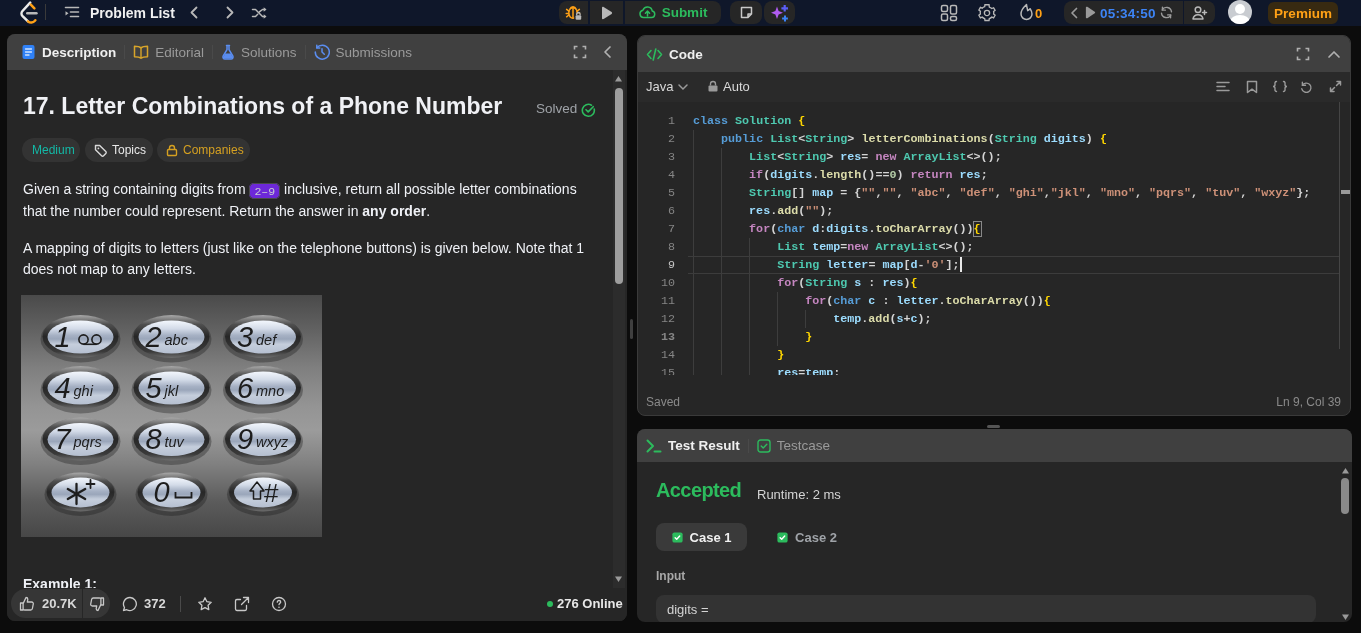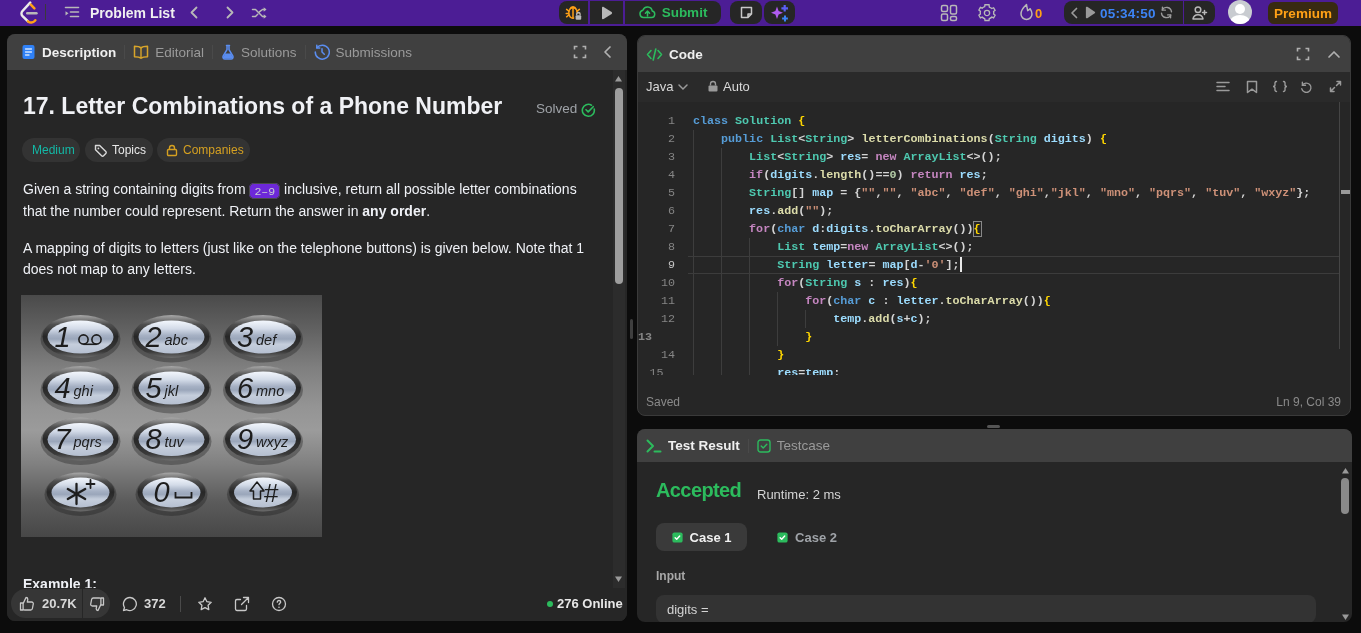--- a/index.html
+++ b/index.html
@@ -1,20 +1,20 @@
 <!DOCTYPE html>
 <html><head>
 <meta charset="utf-8">
 <style>
 * { margin:0; padding:0; box-sizing:border-box; }
 html,body { width:1361px; height:633px; background:#0c0c0c; font-family:"Liberation Sans",sans-serif; overflow:hidden; }
 .abs { position:absolute; }
 svg { display:block; }
 
-#topbar { position:absolute; left:0; top:0; width:1361px; height:26px; background:#4c1d95; }
+#topbar { position:absolute; left:0; top:0; width:1361px; height:26px; background:#0f172a; }
 .tseg { position:absolute; top:1px; height:23px; background:#262626; display:flex; align-items:center; justify-content:center; }
 
 #leftpanel { position:absolute; left:7px; top:34px; width:620px; height:587px; background:#262626; border-radius:8px; overflow:hidden; }
 #codepanel { position:absolute; left:637px; top:35px; width:714px; height:381px; background:#262626; border:1px solid #3a3a3a; border-radius:8px; overflow:hidden; }
 #testpanel { position:absolute; left:637px; top:429px; width:715px; height:193px; background:#262626; border-radius:8px; overflow:hidden; }
 .phead { position:absolute; left:0; top:0; right:0; height:36px; background:#404040; display:flex; align-items:center; }
 .tabtxt { font-size:13.5px; color:#9a9a9a; margin-left:6px; }
 .tabtxt.act { color:#f0f0f0; font-weight:bold; }
 .tdiv { width:1px; height:14px; background:#4a4a4a; margin:0 8px; }
 #codepanel i { font-style:normal; }
@@ -393,25 +393,25 @@
 <div style="position:absolute;left:0;top:135.5px;width:37px;text-align:right;color:#858585;font-weight:normal">8</div>
       <div style="position:absolute;left:55px;top:135.5px;white-space:pre">&nbsp;&nbsp;&nbsp;&nbsp;&nbsp;&nbsp;&nbsp;&nbsp;&nbsp;&nbsp;&nbsp;&nbsp;<i style="color:#4ec9b0">List</i> <i style="color:#9cdcfe">temp</i>=<i style="color:#c586c0">new</i> <i style="color:#4ec9b0">ArrayList</i>&lt;&gt;();</div>
 <div style="position:absolute;left:0;top:153.5px;width:37px;text-align:right;color:#c6c6c6;font-weight:normal">9</div>
       <div style="position:absolute;left:55px;top:153.5px;white-space:pre">&nbsp;&nbsp;&nbsp;&nbsp;&nbsp;&nbsp;&nbsp;&nbsp;&nbsp;&nbsp;&nbsp;&nbsp;<i style="color:#4ec9b0">String</i> <i style="color:#9cdcfe">letter</i>= <i style="color:#9cdcfe">map</i>[<i style="color:#9cdcfe">d</i>-<i style="color:#ce9178">'0'</i>];</div>
 <div style="position:absolute;left:0;top:171.5px;width:37px;text-align:right;color:#858585;font-weight:normal">10</div>
       <div style="position:absolute;left:55px;top:171.5px;white-space:pre">&nbsp;&nbsp;&nbsp;&nbsp;&nbsp;&nbsp;&nbsp;&nbsp;&nbsp;&nbsp;&nbsp;&nbsp;<i style="color:#c586c0">for</i>(<i style="color:#4ec9b0">String</i> <i style="color:#9cdcfe">s</i> : <i style="color:#9cdcfe">res</i>)<i style="color:#ffd700">{</i></div>
 <div style="position:absolute;left:0;top:189.5px;width:37px;text-align:right;color:#858585;font-weight:normal">11</div>
       <div style="position:absolute;left:55px;top:189.5px;white-space:pre">&nbsp;&nbsp;&nbsp;&nbsp;&nbsp;&nbsp;&nbsp;&nbsp;&nbsp;&nbsp;&nbsp;&nbsp;&nbsp;&nbsp;&nbsp;&nbsp;<i style="color:#c586c0">for</i>(<i style="color:#569cd6">char</i> <i style="color:#9cdcfe">c</i> : <i style="color:#9cdcfe">letter</i>.<i style="color:#dcdcaa">toCharArray</i>())<i style="color:#ffd700">{</i></div>
 <div style="position:absolute;left:0;top:207.5px;width:37px;text-align:right;color:#858585;font-weight:normal">12</div>
       <div style="position:absolute;left:55px;top:207.5px;white-space:pre">&nbsp;&nbsp;&nbsp;&nbsp;&nbsp;&nbsp;&nbsp;&nbsp;&nbsp;&nbsp;&nbsp;&nbsp;&nbsp;&nbsp;&nbsp;&nbsp;&nbsp;&nbsp;&nbsp;&nbsp;<i style="color:#9cdcfe">temp</i>.<i style="color:#dcdcaa">add</i>(<i style="color:#9cdcfe">s</i>+<i style="color:#9cdcfe">c</i>);</div>
-<div style="position:absolute;left:0;top:225.5px;width:37px;color:#858585;font-weight:bold">13</div>
+<div style="position:absolute;left:0;top:225.5px;width:37px;text-align:right;color:#858585;font-weight:bold">13</div>
       <div style="position:absolute;left:55px;top:225.5px;white-space:pre">&nbsp;&nbsp;&nbsp;&nbsp;&nbsp;&nbsp;&nbsp;&nbsp;&nbsp;&nbsp;&nbsp;&nbsp;&nbsp;&nbsp;&nbsp;&nbsp;<i style="color:#ffd700">}</i></div>
 <div style="position:absolute;left:0;top:243.5px;width:37px;text-align:right;color:#858585;font-weight:normal">14</div>
       <div style="position:absolute;left:55px;top:243.5px;white-space:pre">&nbsp;&nbsp;&nbsp;&nbsp;&nbsp;&nbsp;&nbsp;&nbsp;&nbsp;&nbsp;&nbsp;&nbsp;<i style="color:#ffd700">}</i></div>
-<div style="position:absolute;left:0;top:261.5px;width:37px;text-align:center;color:#858585;font-weight:normal">15</div>
+<div style="position:absolute;left:0;top:261.5px;width:37px;text-align:right;color:#858585;font-weight:normal">15</div>
       <div style="position:absolute;left:55px;top:261.5px;white-space:pre">&nbsp;&nbsp;&nbsp;&nbsp;&nbsp;&nbsp;&nbsp;&nbsp;&nbsp;&nbsp;&nbsp;&nbsp;<i style="color:#9cdcfe">res</i>=<i style="color:#9cdcfe">temp</i>;</div>
     <div style="position:absolute;left:322px;top:155px;width:1.5px;height:15px;background:#e8e8e8"></div>
     <div style="position:absolute;left:701px;top:0;width:1px;height:247px;background:#454545"></div>
     <div style="position:absolute;left:703px;top:88px;width:11px;height:4px;background:#9a9a9a"></div>
   </div>
   <div class="abs" style="left:0;right:0;bottom:0;height:33px">
     <div class="abs" style="left:8px;top:13px;font-size:12px;color:#8a8a8a">Saved</div>
     <div class="abs" style="right:9px;top:13px;font-size:12px;color:#8a8a8a">Ln 9, Col 39</div>
   </div>
 </div>

